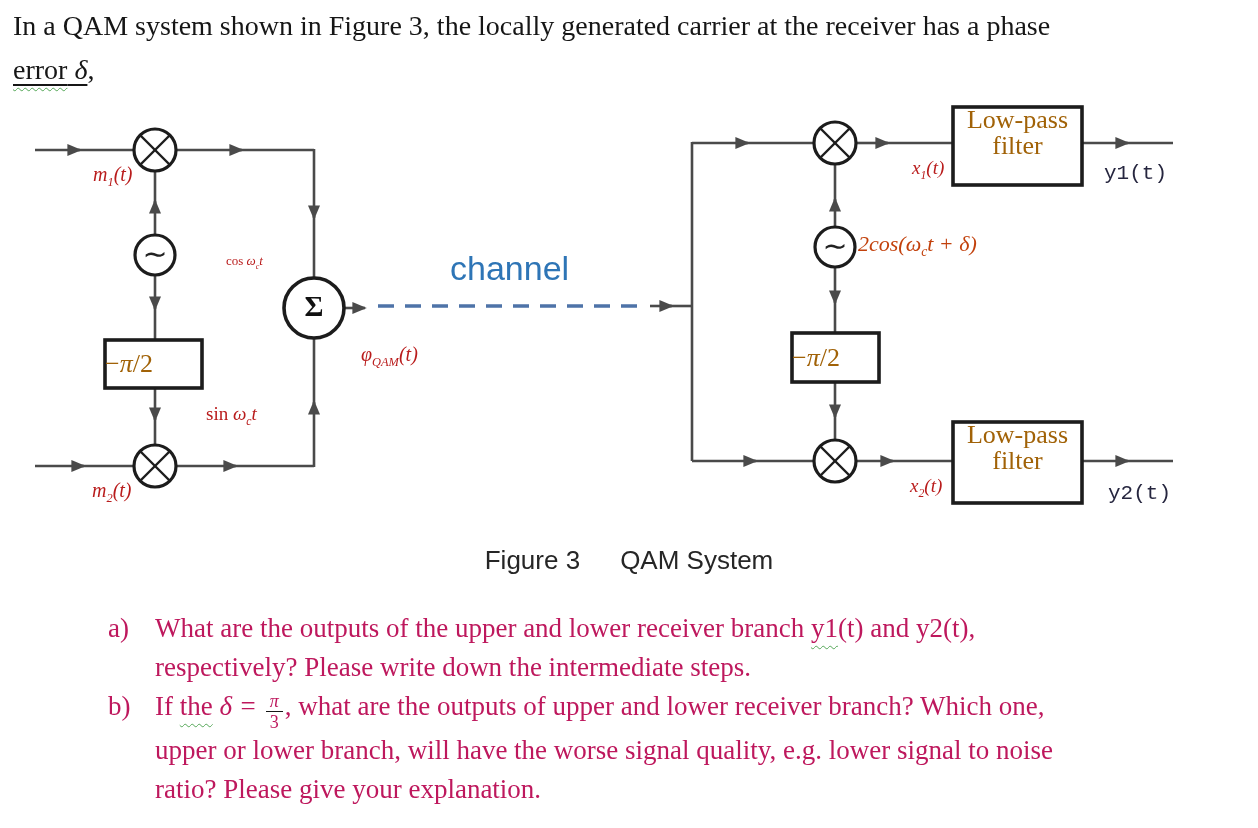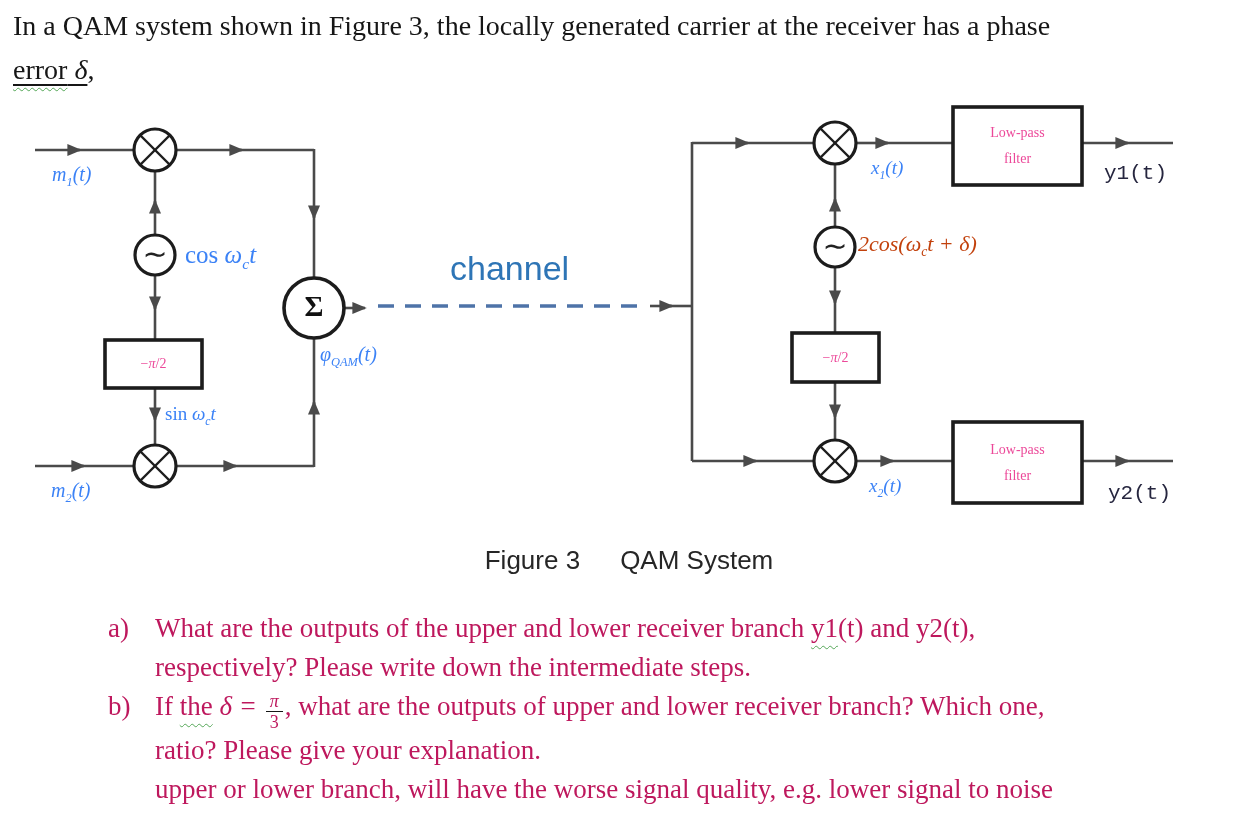--- a/index.html
+++ b/index.html
@@ -9,28 +9,28 @@
   
   .intro{position:absolute;left:13px;top:4px;width:1238px;font-size:28px;line-height:44px;}
   .u{text-decoration:underline;text-decoration-thickness:1.6px;text-underline-offset:5px;}
   .wavy{text-decoration-line:underline;text-decoration-style:wavy;
         text-decoration-color:#55a758;text-decoration-thickness:1.3px;text-underline-offset:8px;}
   .it{font-style:italic;}
 
   
   .diagram-wrap{position:absolute;left:0;top:0;width:1258px;height:545px;}
   svg.diagram{position:absolute;left:0;top:0;}
-  .dlabel{position:absolute;font-size:20px;font-style:italic;color:#3b82f6;white-space:nowrap;}
+  .dlabel{position:absolute;font-size:20px;font-style:italic;color:#b91c1c;white-space:nowrap;margin-left:41px;}
   .dlabel sub{font-size:0.62em;font-style:inherit;}
   .roman{font-style:normal;}
   .sym{position:absolute;transform:translate(-50%,-55%);color:#111;}
   .sym-sigma{font-size:29px;font-weight:600;}
   .sym-osc{font-size:30px;font-family:"DejaVu Sans","Liberation Sans",sans-serif;color:#222;}
-  .boxlabel{position:absolute;display:flex;align-items:center;justify-content:center;
-            font-size:14px;color:#ec4899;white-space:nowrap;}
+  .boxlabel{position:absolute;display:flex;align-items:center;justify-content:flex-start;
+            font-size:26px;color:#a16207;white-space:nowrap;}
   .boxlabel.two{flex-direction:column;line-height:26px;}
   .channel-label{position:absolute;font-family:"Liberation Sans","DejaVu Sans",sans-serif;
                  font-size:34px;color:#2e75b6;}
   .navy-math{position:absolute;font-size:22px;font-style:italic;color:#c2410c;white-space:nowrap;}
   .navy-math sub{font-size:0.62em;}
   .out-label{position:absolute;font-family:Liberation Mono, monospace;
              font-size:21px;color:#26263f;}
 
   
   .caption{position:absolute;left:0;top:545px;width:1258px;display:flex;justify-content:center;gap:40px;
@@ -171,21 +171,21 @@
       <span>Low-pass</span>
       <span>filter</span>
     </div>
     <div class="boxlabel two" style="left:953px;top:422px;width:129px;height:81px;">
       <span>Low-pass</span>
       <span>filter</span>
     </div>
 
     <div class="dlabel" style="left:52px;top:163px;"><span>m</span><sub>1</sub><span>(t)</span></div>
     <div class="dlabel" style="left:51px;top:479px;"><span>m</span><sub>2</sub><span>(t)</span></div>
-    <div class="dlabel" style="left:185px;top:241px;font-size:25px;"><span class="roman">cos </span><span>ω</span><sub>c</sub><span>t</span></div>
+    <div class="dlabel" style="left:185px;top:253px;font-size:13px;"><span class="roman">cos </span><span>ω</span><sub>c</sub><span>t</span></div>
     <div class="dlabel" style="left:165px;top:403px;font-size:19px;"><span class="roman">sin </span><span>ω</span><sub>c</sub><span>t</span></div>
     <div class="dlabel" style="left:320px;top:343px;"><span>φ</span><sub class="roman">QAM</sub><span>(t)</span></div>
     <div class="channel-label" style="left:450px;top:249px;">channel</div>
     <div class="dlabel" style="left:871px;top:157px;font-size:19px;"><span>x</span><sub>1</sub><span>(t)</span></div>
     <div class="dlabel" style="left:869px;top:475px;font-size:19px;"><span>x</span><sub>2</sub><span>(t)</span></div>
     <div class="navy-math" style="left:858px;top:231px;"><span>2cos(ω</span><sub>c</sub><span>t + δ)</span></div>
     <div class="out-label" style="left:1104px;top:162px;">y1(t)</div>
     <div class="out-label" style="left:1108px;top:482px;">y2(t)</div>
   </div>
 
@@ -194,17 +194,17 @@
     <span>QAM System</span>
   </div>
 
   <div class="q" style="left:108px;top:609px;">
     <div class="row"><span class="mk">a)</span><span>What are the outputs of the upper and lower receiver branch </span><span class="wavy">y1</span><span>(t) and y2(t),</span></div>
     <div class="row indent">respectively? Please write down the intermediate steps.</div>
   </div>
 
   <div class="q" style="left:108px;top:687px;">
     <div class="row"><span class="mk">b)</span><span>If </span><span class="wavy">the</span><span class="it"> δ = </span><span class="frac"><span class="num">π</span><span class="den">3</span></span><span>, what are the outputs of upper and lower receiver branch? Which one,</span></div>
+    <div class="row indent">upper or lower branch, will have the worse signal quality, e.g. lower signal to noise</div>
     <div class="row indent">ratio? Please give your explanation.</div>
-    <div class="row indent">upper or lower branch, will have the worse signal quality, e.g. lower signal to noise</div>
   </div>
 
 </div>
 
 </body></html>

